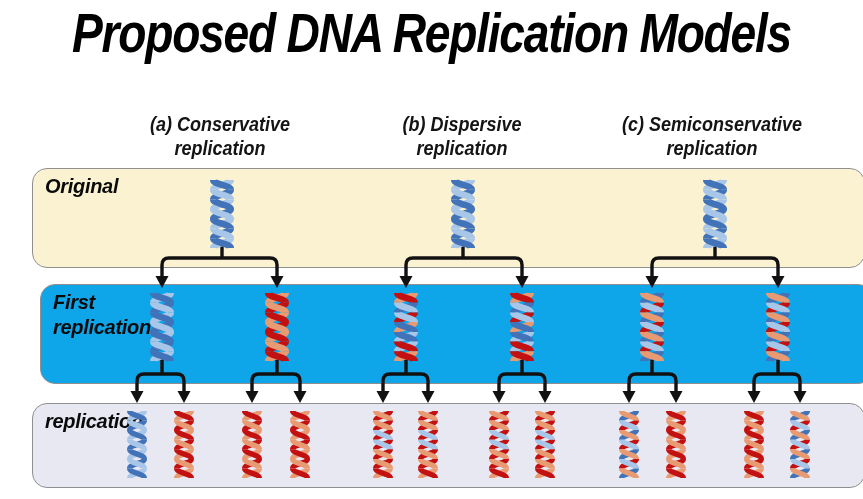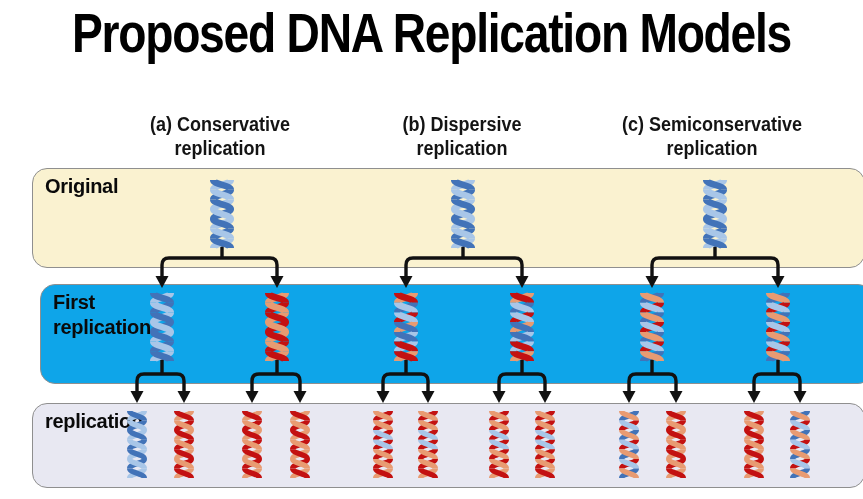--- a/index.html
+++ b/index.html
@@ -1,17 +1,17 @@
 <!DOCTYPE html>
 <html><head>
 <meta charset="utf-8">
 <style>
   html,body{margin:0;padding:0;background:#ffffff;}
   body{width:863px;height:499px;font-family:"Liberation Sans",sans-serif;position:relative;overflow:hidden;}
-  .canvas{position:relative;width:863px;height:499px;background:#ffffff;}
+  .canvas{position:relative;width:863px;height:499px;background:#ffffff;font-style:italic;}
 
   .title{
     position:absolute;top:2px;left:0;width:863px;text-align:center;
     font-size:55px;font-weight:700;letter-spacing:-1.5px;line-height:62px;
     color:#000;white-space:nowrap;transform:scaleX(0.84);transform-origin:50% 50%;
   }
 
   .col-header{
     position:absolute;top:112px;width:240px;text-align:center;
     font-size:20px;font-weight:700;line-height:24px;color:#141414;

